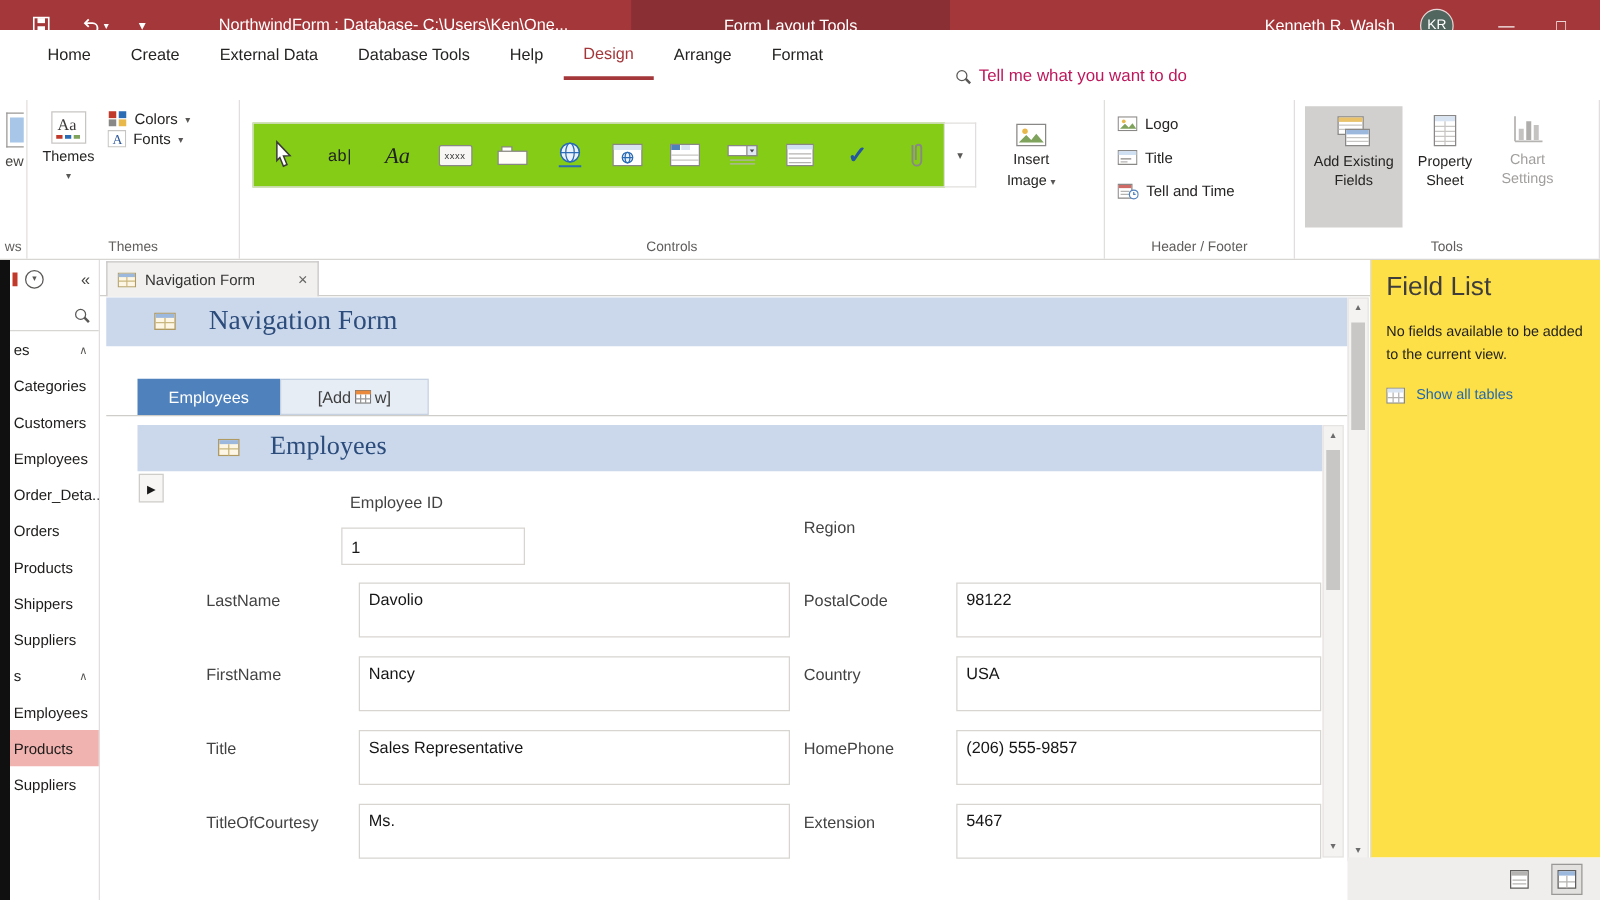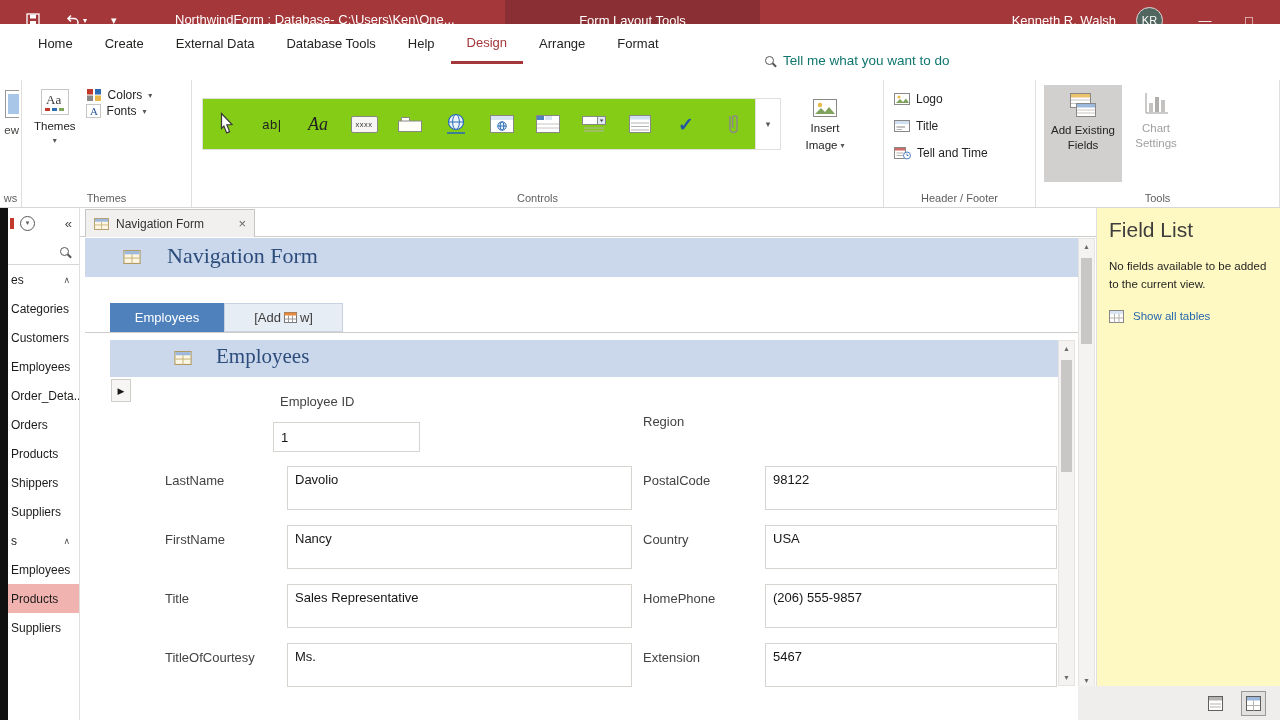--- a/index.html
+++ b/index.html
@@ -22,21 +22,21 @@
   .uname{font-size:13px;margin-right:20px}
   .avatar{width:27px;height:27px;border-radius:50%;background:#50665e;display:flex;align-items:center;
     justify-content:center;font-size:11px;margin-right:13px;border:1px solid #e8d7d7}
   .wbtn{width:30px;text-align:center;font-size:13px;margin-left:14px}
 
   
   .ribbontabs{position:absolute;left:0;top:24px;width:1280px;height:40px;background:#fff;display:flex;padding-left:22px}
   .rtab{padding:0 16px;line-height:40px;font-size:13px;color:var(--txt);white-space:nowrap}
   .rtab.active{color:var(--brand);line-height:37px;border-bottom:3px solid var(--brand)}
   .tellme{position:absolute;left:765px;top:40px;height:40px;display:flex;align-items:center;gap:9px;
-    font-size:13.5px;color:#0f766e}
+    font-size:13.5px;color:#be185d}
   .mag{width:9px;height:9px;border:1.6px solid #5a5856;border-radius:50%;position:relative;flex:0 0 auto}
   .mag::after{content:"";position:absolute;width:5px;height:1.6px;background:#5a5856;transform:rotate(45deg);right:-4px;bottom:-2px}
 
   
   .ribbonbody{position:absolute;left:0;top:80px;width:1280px;height:128px;background:#fff;
     border-bottom:1px solid #d8d6d3;display:flex}
   .rgroup{position:relative;border-right:1px solid var(--ribbon-border);height:100%}
   .glabel{position:absolute;bottom:3px;left:0;right:0;text-align:center;font-size:11px;color:var(--graylbl);white-space:nowrap}
   .g-views{width:22px;overflow:hidden}
   .cutico{position:absolute;right:2px;top:10px;width:14px;height:28px;background:#fff;border:1px solid #9a9896;border-right:none}
@@ -104,21 +104,21 @@
     display:flex;align-items:center;justify-content:center;font-size:9px;color:#1a1a1a}
   .flabel{position:absolute;font-size:13px;color:#434343;white-space:nowrap}
   .fbox{position:absolute;border:1px solid #d8d5d1;background:#fff;font-size:13px;color:#161616;padding:5px 7px;overflow:hidden}
   .fbox.center{display:flex;align-items:center;padding:0 7px}
   .scroll{position:absolute;width:17px;background:#f4f3f2;border:1px solid #e6e4e2}
   .sarrow{position:absolute;left:0;right:0;text-align:center;font-size:7px;color:#6b6b6b}
   .sarrow.up{top:4px}.sarrow.dn{bottom:4px}
   .sthumb{position:absolute;left:2px;width:11px;background:#c9c7c5}
 
   
-  .fieldlist{position:absolute;left:1096px;top:208px;width:184px;height:478px;background:#fef9c3;
+  .fieldlist{position:absolute;left:1096px;top:208px;width:184px;height:478px;background:#fde047;
     border-left:1px solid var(--ribbon-border);padding:10px 10px 0 12px}
   .fl-title{font-size:21px;font-weight:400;color:#3e3d3c;margin-bottom:16px}
   .fl-msg{font-size:11.5px;line-height:1.55;color:#201f1e;width:162px}
   .fl-link{margin-top:16px;display:flex;align-items:center;gap:9px;font-size:11.5px;color:var(--link)}
 
   
   .statusbar{position:absolute;left:1078px;top:686px;width:202px;height:34px;background:#f0eeec;
     display:flex;align-items:center;justify-content:flex-end;gap:13px;padding-right:14px}
   .svbtn{width:25px;height:25px;display:flex;align-items:center;justify-content:center}
   .svbtn.sel{border:1px solid #9a9896;background:#e3e1df}
@@ -346,20 +346,33 @@
             <rect x="3" y="3" width="19" height="3.5" fill="#e9c269"></rect>
             <line x1="3" y1="9" x2="22" y2="9" stroke="#c8c6c4"></line>
             <line x1="3" y1="12.5" x2="22" y2="12.5" stroke="#c8c6c4"></line>
             <rect x="8.5" y="12.5" width="19" height="13" fill="#fff" stroke="#8a8886"></rect>
             <rect x="9" y="13" width="18" height="3.5" fill="#9db8dd"></rect>
             <line x1="9" y1="19" x2="27" y2="19" stroke="#c8c6c4"></line>
             <line x1="9" y1="22" x2="27" y2="22" stroke="#c8c6c4"></line>
           </svg>
         <span><span>Add Existing</span><br>
         <span>Fields</span></span>
+      </div>
+      <div class="bigbtn2 bb2-62">
+        <svg width="26" height="28" viewBox="0 0 26 28">
+            <rect x="4.5" y="1.5" width="17" height="24" fill="#fff" stroke="#8a8886"></rect>
+            <rect x="5" y="2" width="16" height="4" fill="#d8e4f2"></rect>
+            <line x1="13" y1="6" x2="13" y2="25" stroke="#c8c6c4"></line>
+            <line x1="5" y1="10" x2="21" y2="10" stroke="#c8c6c4"></line>
+            <line x1="5" y1="14" x2="21" y2="14" stroke="#c8c6c4"></line>
+            <line x1="5" y1="18" x2="21" y2="18" stroke="#c8c6c4"></line>
+            <line x1="5" y1="22" x2="21" y2="22" stroke="#c8c6c4"></line>
+          </svg>
+        <span><span>Property</span><br>
+        <span>Sheet</span></span>
       </div>
       <div class="bigbtn2 bb2-62 disabled">
         <svg width="28" height="26" viewBox="0 0 28 26">
             <line x1="4" y1="2" x2="4" y2="22" stroke="#b5b3b1" stroke-width="1.4"></line>
             <line x1="4" y1="22" x2="26" y2="22" stroke="#b5b3b1" stroke-width="1.4"></line>
             <rect x="7" y="12" width="4" height="9" fill="#c5c3c1"></rect>
             <rect x="13" y="6" width="4" height="15" fill="#b0aeac"></rect>
             <rect x="19" y="9" width="4" height="12" fill="#c5c3c1"></rect>
           </svg>
         <span><span>Chart</span><br>

